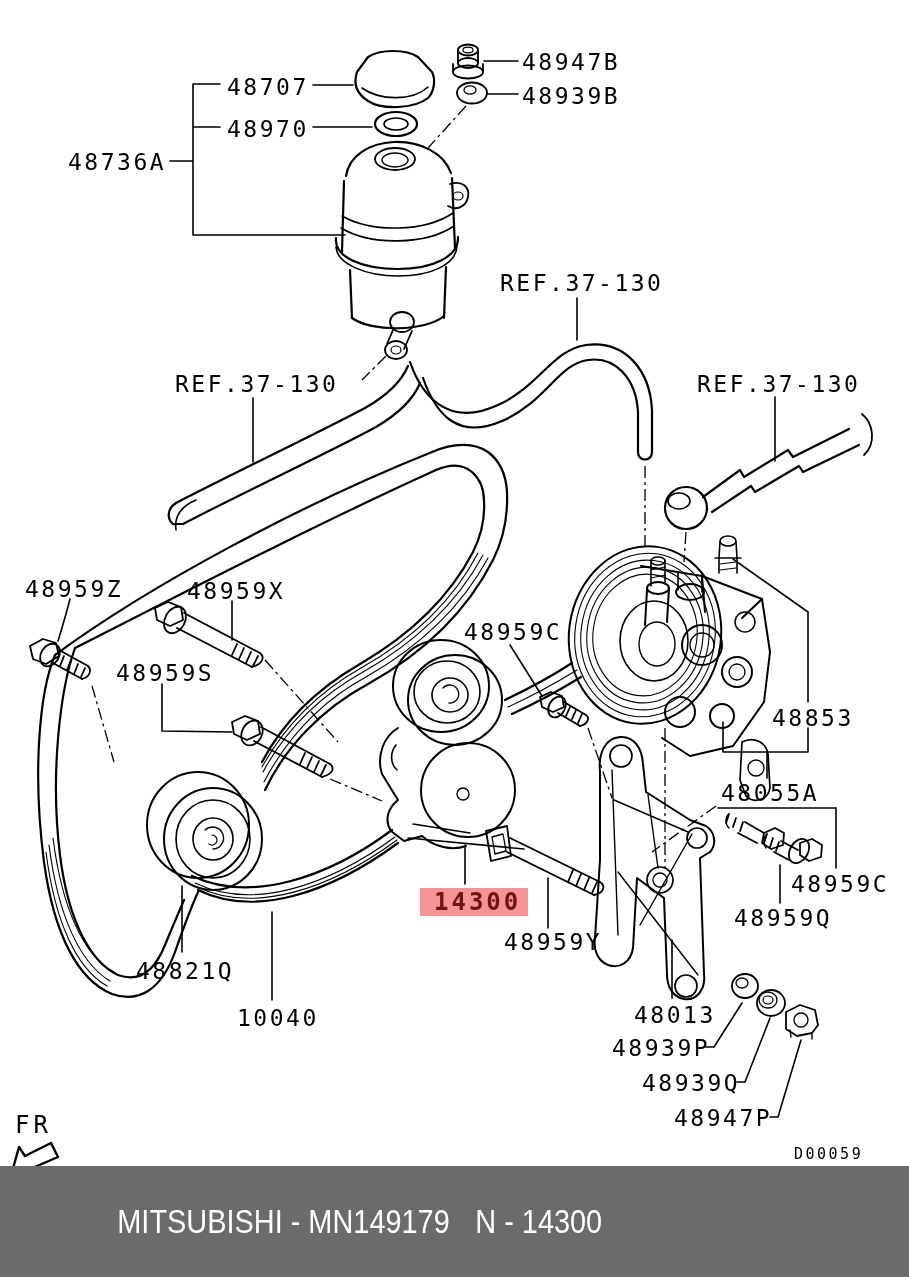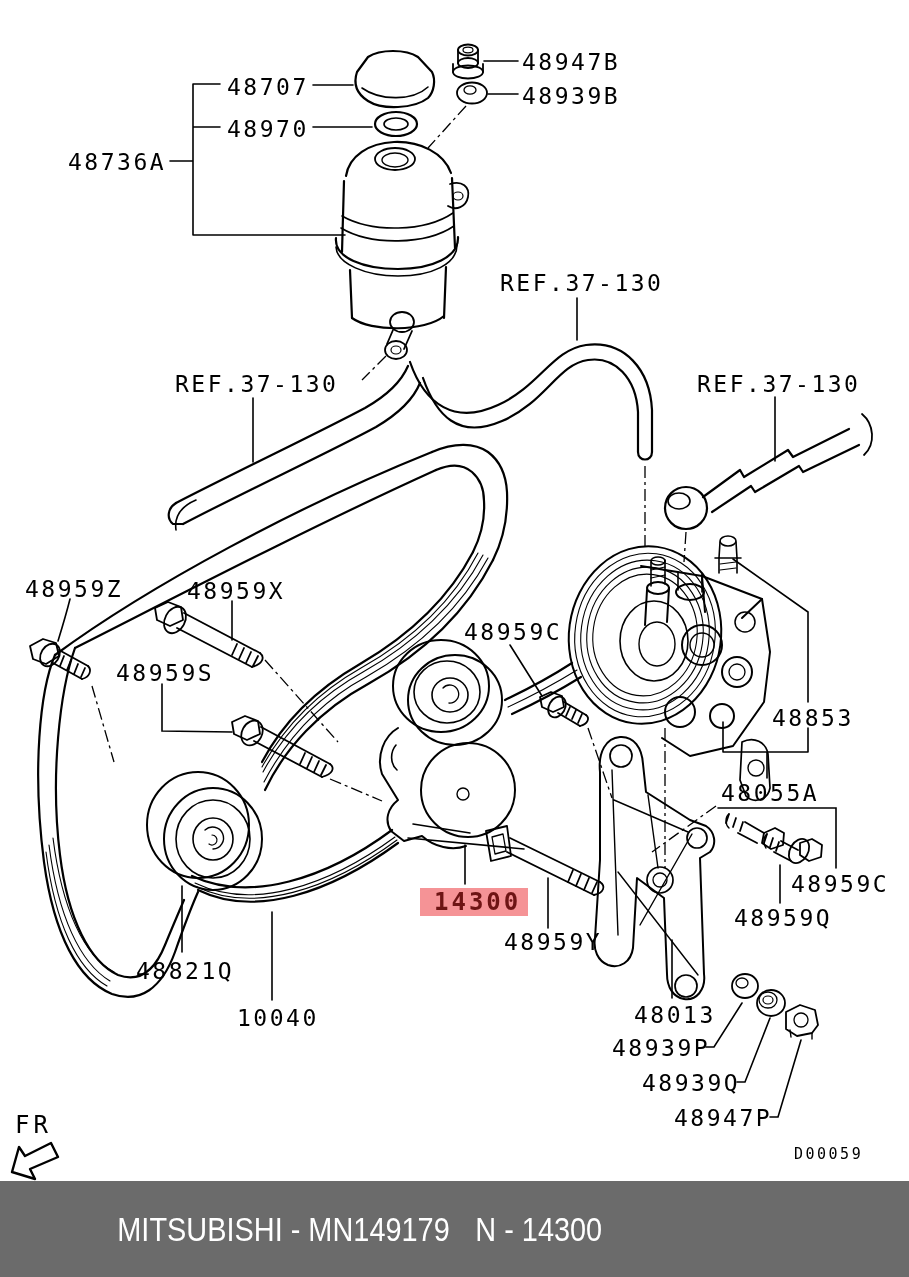--- a/index.html
+++ b/index.html
@@ -3,21 +3,21 @@
 <meta charset="utf-8">
 <style>
   html,body{margin:0;padding:0;background:#fff;}
   .stage{position:relative;width:909px;height:1277px;background:#ffffff;overflow:hidden;
          font-family:"DejaVu Sans Mono",monospace;}
   svg{position:absolute;top:0;left:0;}
   .lbl{font-family:"DejaVu Sans Mono",monospace;font-size:23px;letter-spacing:2.5px;fill:#000;}
   .lbl-sm{font-family:"DejaVu Sans Mono",monospace;font-size:15px;letter-spacing:2.5px;fill:#000;}
   .lbl-fr{font-family:"DejaVu Sans Mono",monospace;font-size:24px;letter-spacing:4px;fill:#000;}
   .hl-txt{font-family:"DejaVu Sans Mono",monospace;font-size:24px;letter-spacing:3px;font-weight:bold;}
-  .footer{position:absolute;left:0;bottom:0;width:909px;height:96px;background:#6B6B6B;
+  .footer{position:absolute;left:0;bottom:0;width:909px;height:111px;background:#6B6B6B;
           display:flex;align-items:center;}
   .footer-inner{display:flex;align-items:baseline;gap:30px;padding-left:138px;
                 transform:scaleX(0.85);transform-origin:left center;
                 font-family:"Liberation Sans",sans-serif;font-size:34px;color:#ffffff;white-space:nowrap;}
 </style>
 </head>
 <body>
 
 <div class="stage">
 <svg width="909" height="1186" viewBox="0 0 909 1186">

